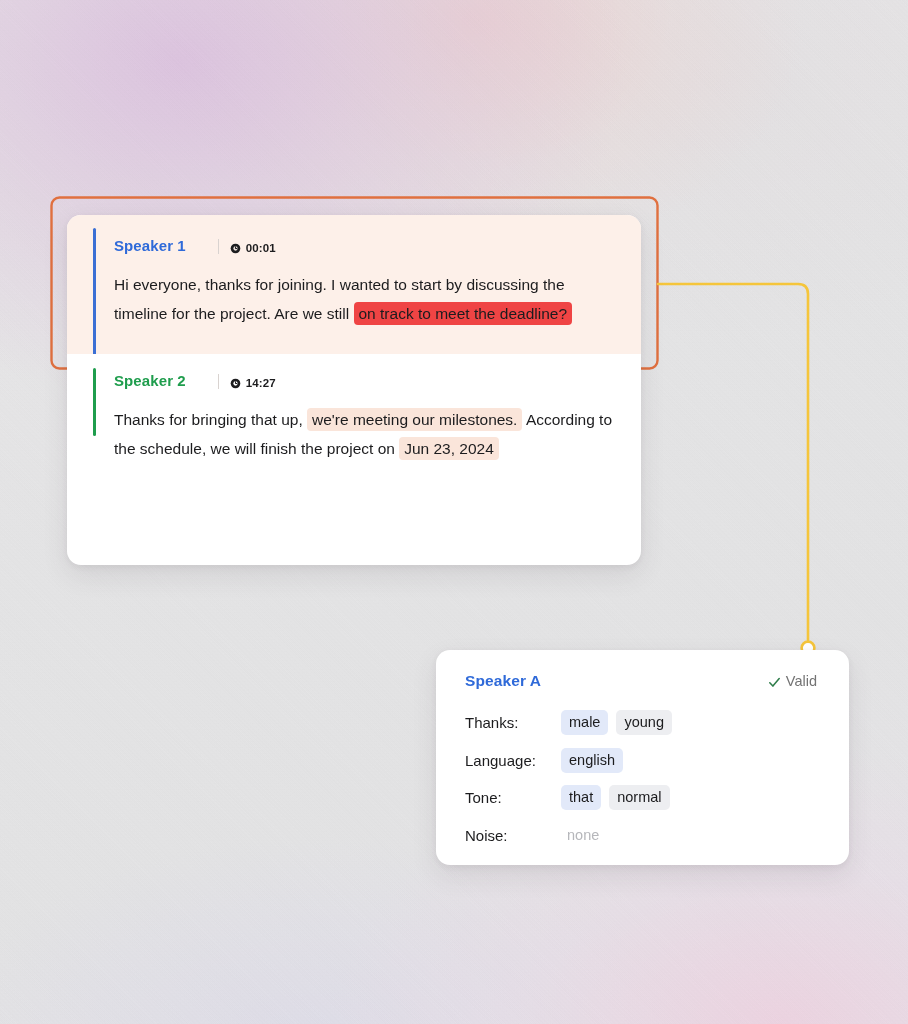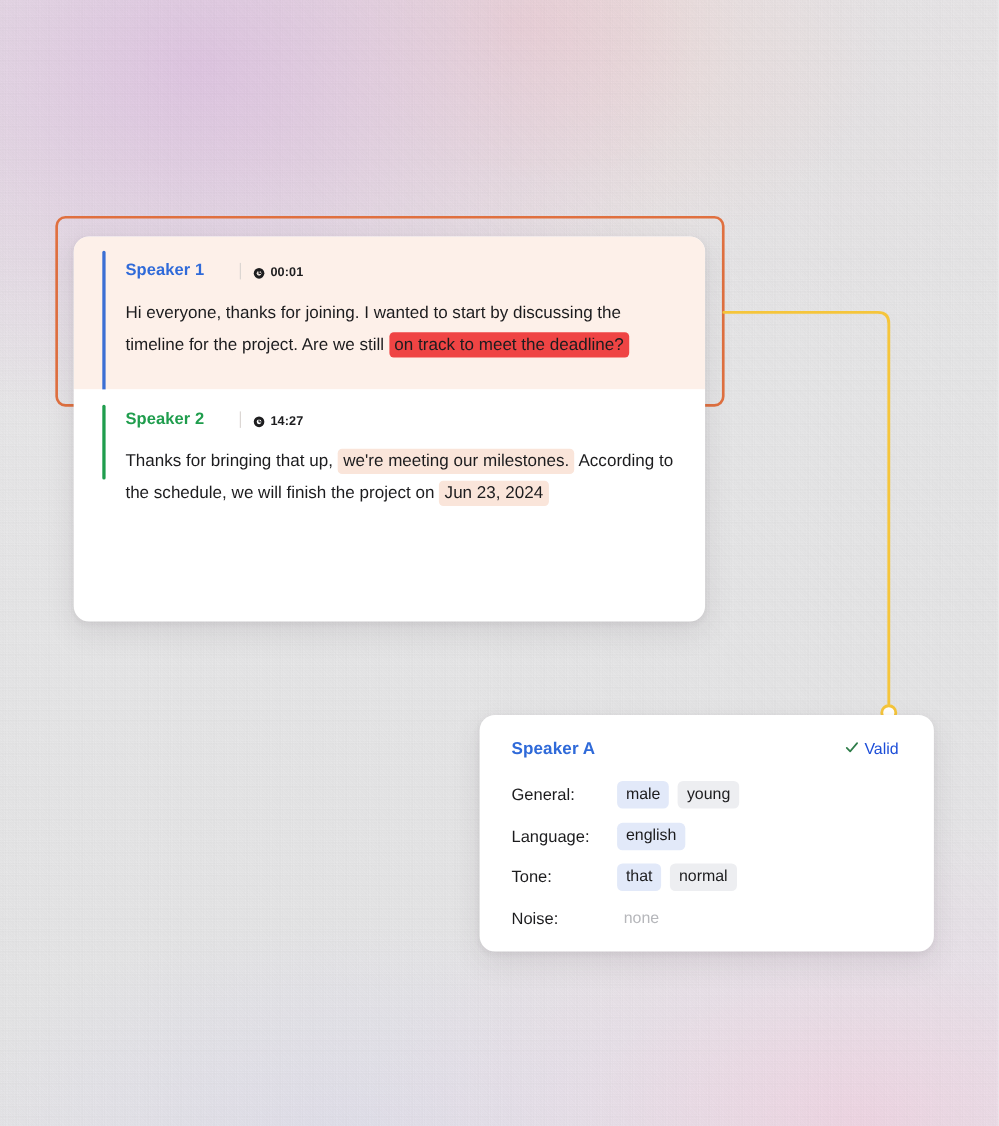--- a/index.html
+++ b/index.html
@@ -156,23 +156,23 @@
     margin-bottom: 14px;
   }
   .attr-title {
     font-size: 15.5px;
     font-weight: bold;
     color: #2f6ad9;
     letter-spacing: 0.1px;
   }
   .attr-status {
     display: flex;
-    align-items: flex-start;
+    align-items: flex-end;
     font-size: 14.5px;
-    color: #1d4ed8;
+    color: #737373;
   }
   .check-icon {
     display: inline-block;
     width: 13px;
     height: 13px;
     margin-right: 5px;
     flex: 0 0 auto;
   }
   .attr-row {
     display: flex;
@@ -260,21 +260,21 @@
       <span class="attr-title">Speaker A</span>
       <span class="attr-status">
         <svg class="check-icon" viewBox="0 0 16 16">
           <path d="M2.2 8.4 L6.0 12.4 L13.8 3.2" fill="none" stroke="#2f7d4a" stroke-width="1.9" stroke-linecap="round" stroke-linejoin="round"></path>
         </svg>
         <span>Valid</span>
       </span>
     </div>
 
     <div class="attr-row">
-      <span class="attr-label">General:</span>
+      <span class="attr-label">Thanks:</span>
       <span class="chips">
         <span class="chip chip-blue">male</span>
         <span class="chip chip-gray">young</span>
       </span>
     </div>
 
     <div class="attr-row">
       <span class="attr-label">Language:</span>
       <span class="chips">
         <span class="chip chip-blue">english</span>

